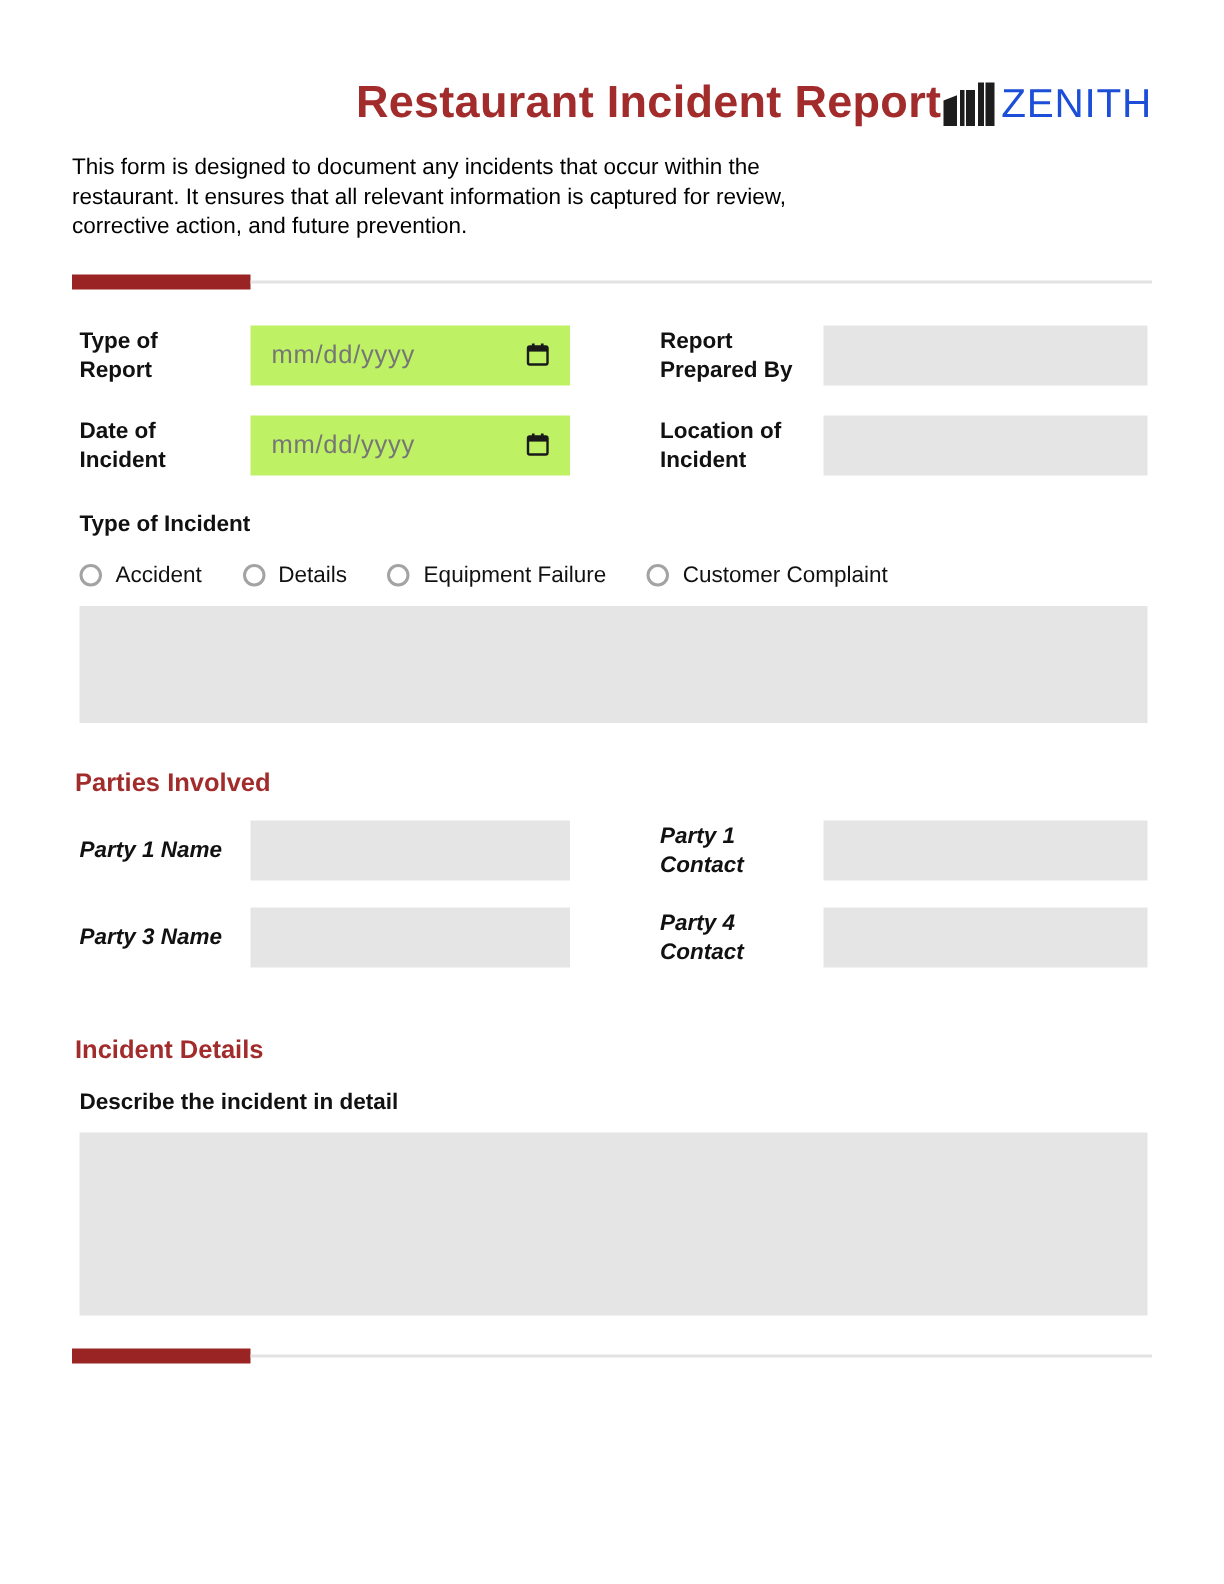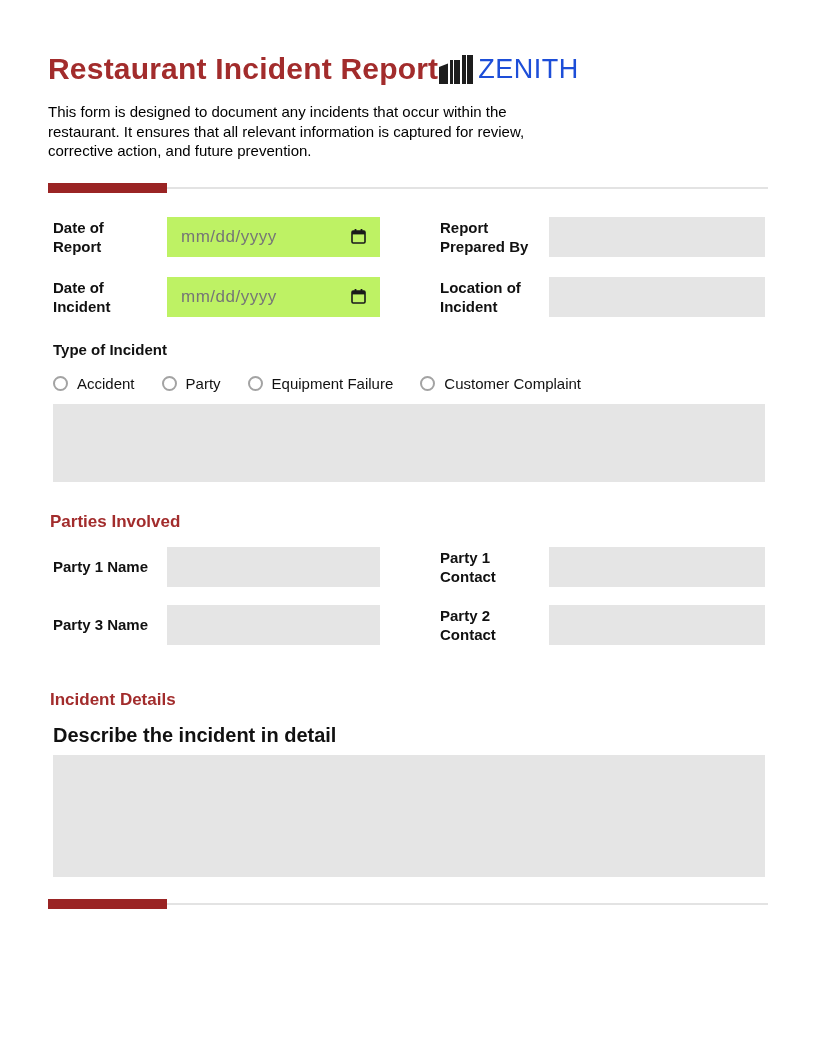--- a/index.html
+++ b/index.html
@@ -9,21 +9,21 @@
     position: relative;
     overflow: hidden;
     font-family: "Liberation Sans", sans-serif;
     color: #111111;
   }
   .page { width: 816px; height: 1056px; padding: 0 48px; position: relative; }
 
   
   .header {
     margin-top: 50px; height: 38px;
-    display: flex; justify-content: flex-start; align-items: center;
+    display: flex; justify-content: flex-end; align-items: center;
   }
   .title {
     font-size: 30px; font-weight: bold; color: #A22C2C; letter-spacing: 0.2px;
   }
   .logo { display: flex; align-items: center; gap: 2px; }
   .logo svg { display: block; }
   .logo-text {
     font-size: 27px; color: #1d4ed8; letter-spacing: 0.5px; font-weight: normal;
   }
 
@@ -93,25 +93,26 @@
   .red-heading {
     font-size: 17px; font-weight: bold; color: #A22C2C; padding-left: 2px;
   }
   .red-heading.parties { margin-top: 30px; }
   .red-heading.details { margin-top: 45px; }
 
   .party-row {
     display: grid;
     grid-template-columns: 119px 213px 55px 114px 216px;
     align-items: center;
+    font-style: italic;
   }
   .party-row.p1 { margin-top: 15px; }
   .party-row.p2, .party-row.p3 { margin-top: 18px; }
 
-  .describe-label { margin-top: 16px; font-size: 20px; font-weight: bold; line-height: 18px; padding-left: 5px; }
+  .describe-label { margin-top: 16px; font-size: 15px; font-weight: bold; line-height: 18px; padding-left: 5px; }
 </style>
 </head>
 <body>
 
 <div class="page">
 
   <div class="header">
     <div class="title">Restaurant Incident Report</div>
     <div class="logo">
       <span class="logo-icon">
@@ -128,21 +129,21 @@
   </div>
 
   <div class="intro">This form is designed to document any incidents that occur within the restaurant. It ensures that all relevant information is captured for review, corrective action, and future prevention.</div>
 
   <div class="divider top">
     <div class="red-seg"></div>
     <div class="line"></div>
   </div>
 
   <div class="field-row r1">
-    <div class="f-label narrow">Date of Report</div>
+    <div class="f-label narrow">Type of Report</div>
     <div class="date-input">
       <span class="date-placeholder">mm/dd/yyyy</span>
       <span class="cal-icon">
         <svg width="17" height="17" viewBox="0 0 17 17">
           <rect x="2" y="3" width="13" height="12" rx="1.2" fill="none" stroke="#1a1a1a" stroke-width="1.6"></rect>
           <rect x="2" y="3" width="13" height="3.4" fill="#1a1a1a"></rect>
           <rect x="4.6" y="1" width="1.8" height="2.6" fill="#1a1a1a"></rect>
           <rect x="10.6" y="1" width="1.8" height="2.6" fill="#1a1a1a"></rect>
         </svg>
       </span>
@@ -171,21 +172,21 @@
   </div>
 
   <div class="section-label">Type of Incident</div>
   <div class="radio-row">
     <div class="radio-item">
       <span class="radio-circle"></span>
       <span class="radio-label">Accident</span>
     </div>
     <div class="radio-item">
       <span class="radio-circle"></span>
-      <span class="radio-label">Party</span>
+      <span class="radio-label">Details</span>
     </div>
     <div class="radio-item">
       <span class="radio-circle"></span>
       <span class="radio-label">Equipment Failure</span>
     </div>
     <div class="radio-item">
       <span class="radio-circle"></span>
       <span class="radio-label">Customer Complaint</span>
     </div>
   </div>
@@ -200,21 +201,21 @@
     <div></div>
     <div class="f-label narrow-r" style="max-width:80px;">Party 1 Contact</div>
     <div class="input-box"></div>
   </div>
 
 
   <div class="party-row p3">
     <div class="f-label">Party 3 Name</div>
     <div class="input-box"></div>
     <div></div>
-    <div class="f-label narrow-r" style="max-width:80px;">Party 2 Contact</div>
+    <div class="f-label narrow-r" style="max-width:80px;">Party 4 Contact</div>
     <div class="input-box"></div>
   </div>
 
   <div class="red-heading details">Incident Details</div>
   <div class="describe-label">Describe the incident in detail</div>
   <div class="textarea ta2"></div>
 
   <div class="divider bottom">
     <div class="red-seg"></div>
     <div class="line"></div>

